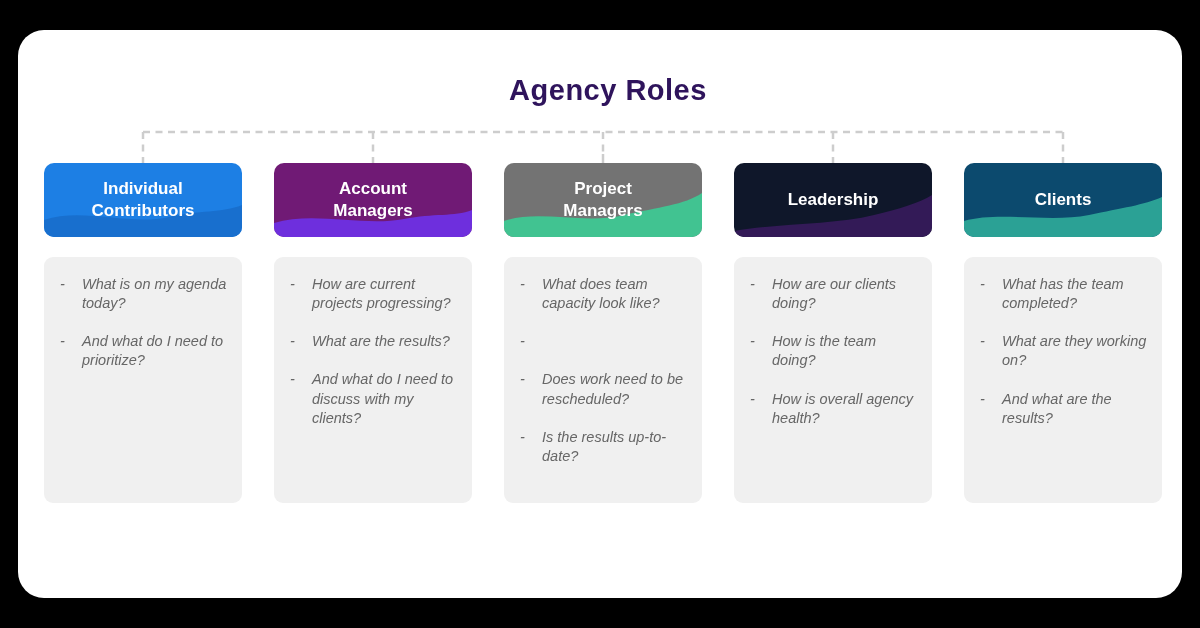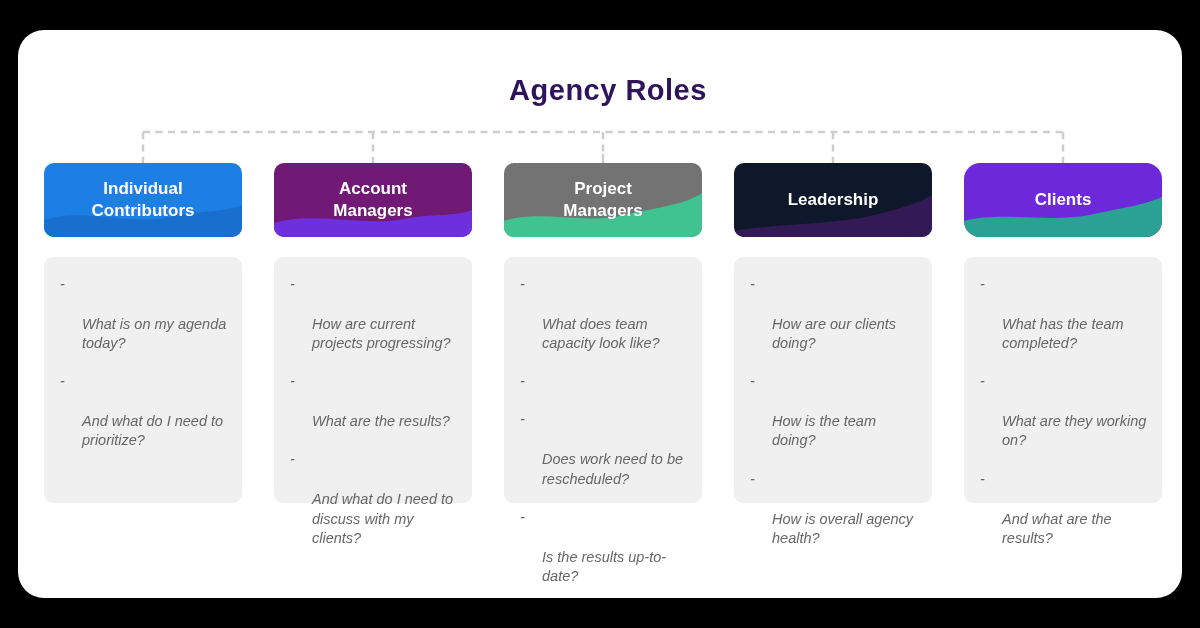--- a/index.html
+++ b/index.html
@@ -31,21 +31,21 @@
   }
   .qpanel{
     margin-top:20px;height:246px;background:#f0f0f0;border-radius:9px;
     padding:18px 12px 0 14px;box-sizing:border-box;
   }
   .qitem{
     display:flex;align-items:flex-start;margin-bottom:19px;
     color:#666666;font-style:italic;font-size:14.5px;line-height:1.32;
   }
   .qdash{flex:0 0 auto;width:22px;text-align:left;padding-left:2px;}
-  .qtext{flex:1 1 auto;padding-right:2px;margin-top:40px;}
+  .qtext{flex:1 1 auto;padding-right:2px;}
 </style>
 </head>
 <body>
 
 <div class="panel">
 
   <div class="title" style="color: rgb(47, 20, 92); padding-left: 8px;">Agency Roles</div>
 
   <svg class="connectors" viewBox="0 0 1164 568" xmlns="http://www.w3.org/2000/svg">
     <g stroke="#cdcdcd" stroke-width="2.5" stroke-dasharray="7 5.5" fill="none">
@@ -145,21 +145,21 @@
           <span class="qtext">How is the team doing?</span>
         </div>
         <div class="qitem">
           <span class="qdash">-</span>
           <span class="qtext">How is overall agency health?</span>
         </div>
       </div>
     </div>
 
     <div class="column">
-      <div class="role-card" style="background-color: #6d28d9; border-radius: 16px;">
+      <div class="role-card" style="background-color: #0c4a6e;">
         <svg class="wave" viewBox="0 0 198 74" preserveAspectRatio="none">
           <path d="M0,58 C35,48 85,60 125,52 C158,45 180,42 198,34 L198,74 L0,74 Z" fill="#2ba195"></path>
         </svg>
         <span class="role-label">Clients</span>
       </div>
       <div class="qpanel">
         <div class="qitem">
           <span class="qdash">-</span>
           <span class="qtext">What has the team completed?</span>
         </div>

